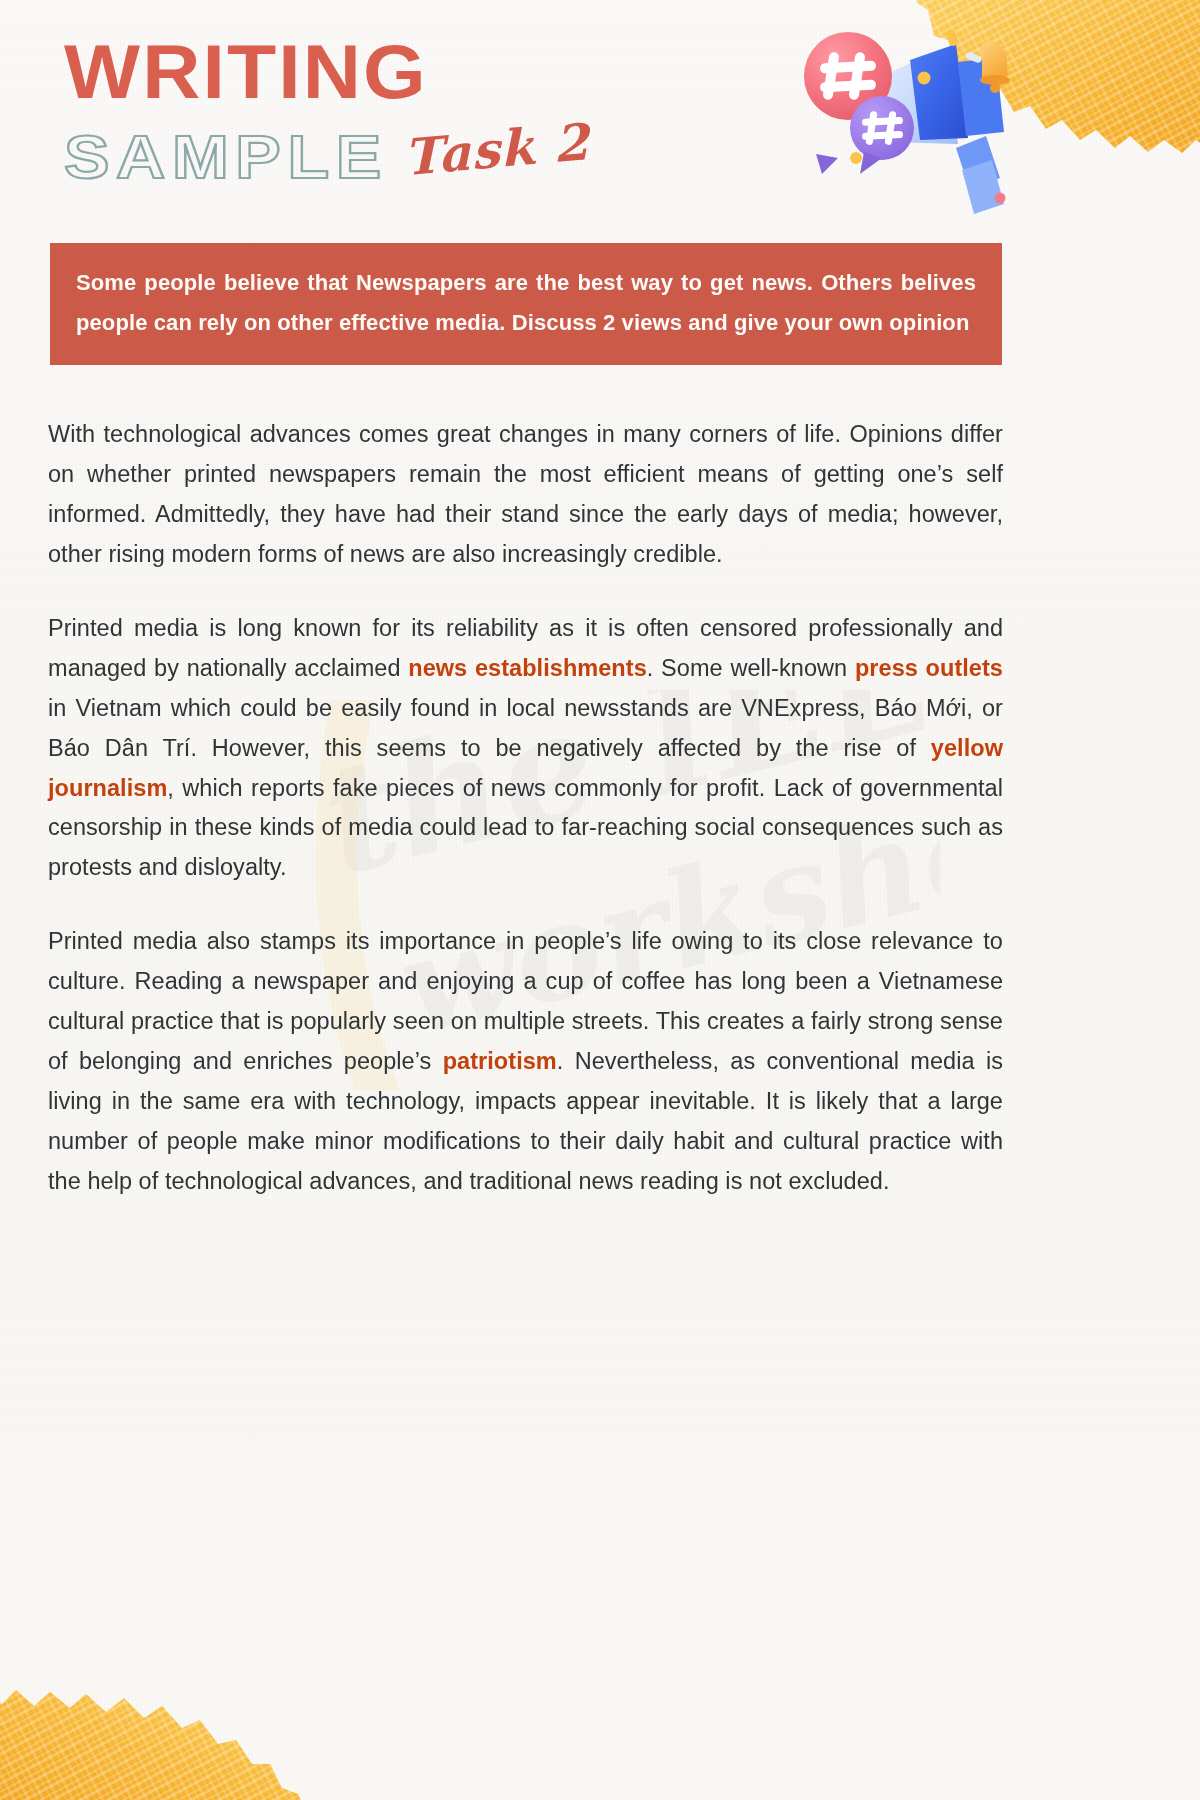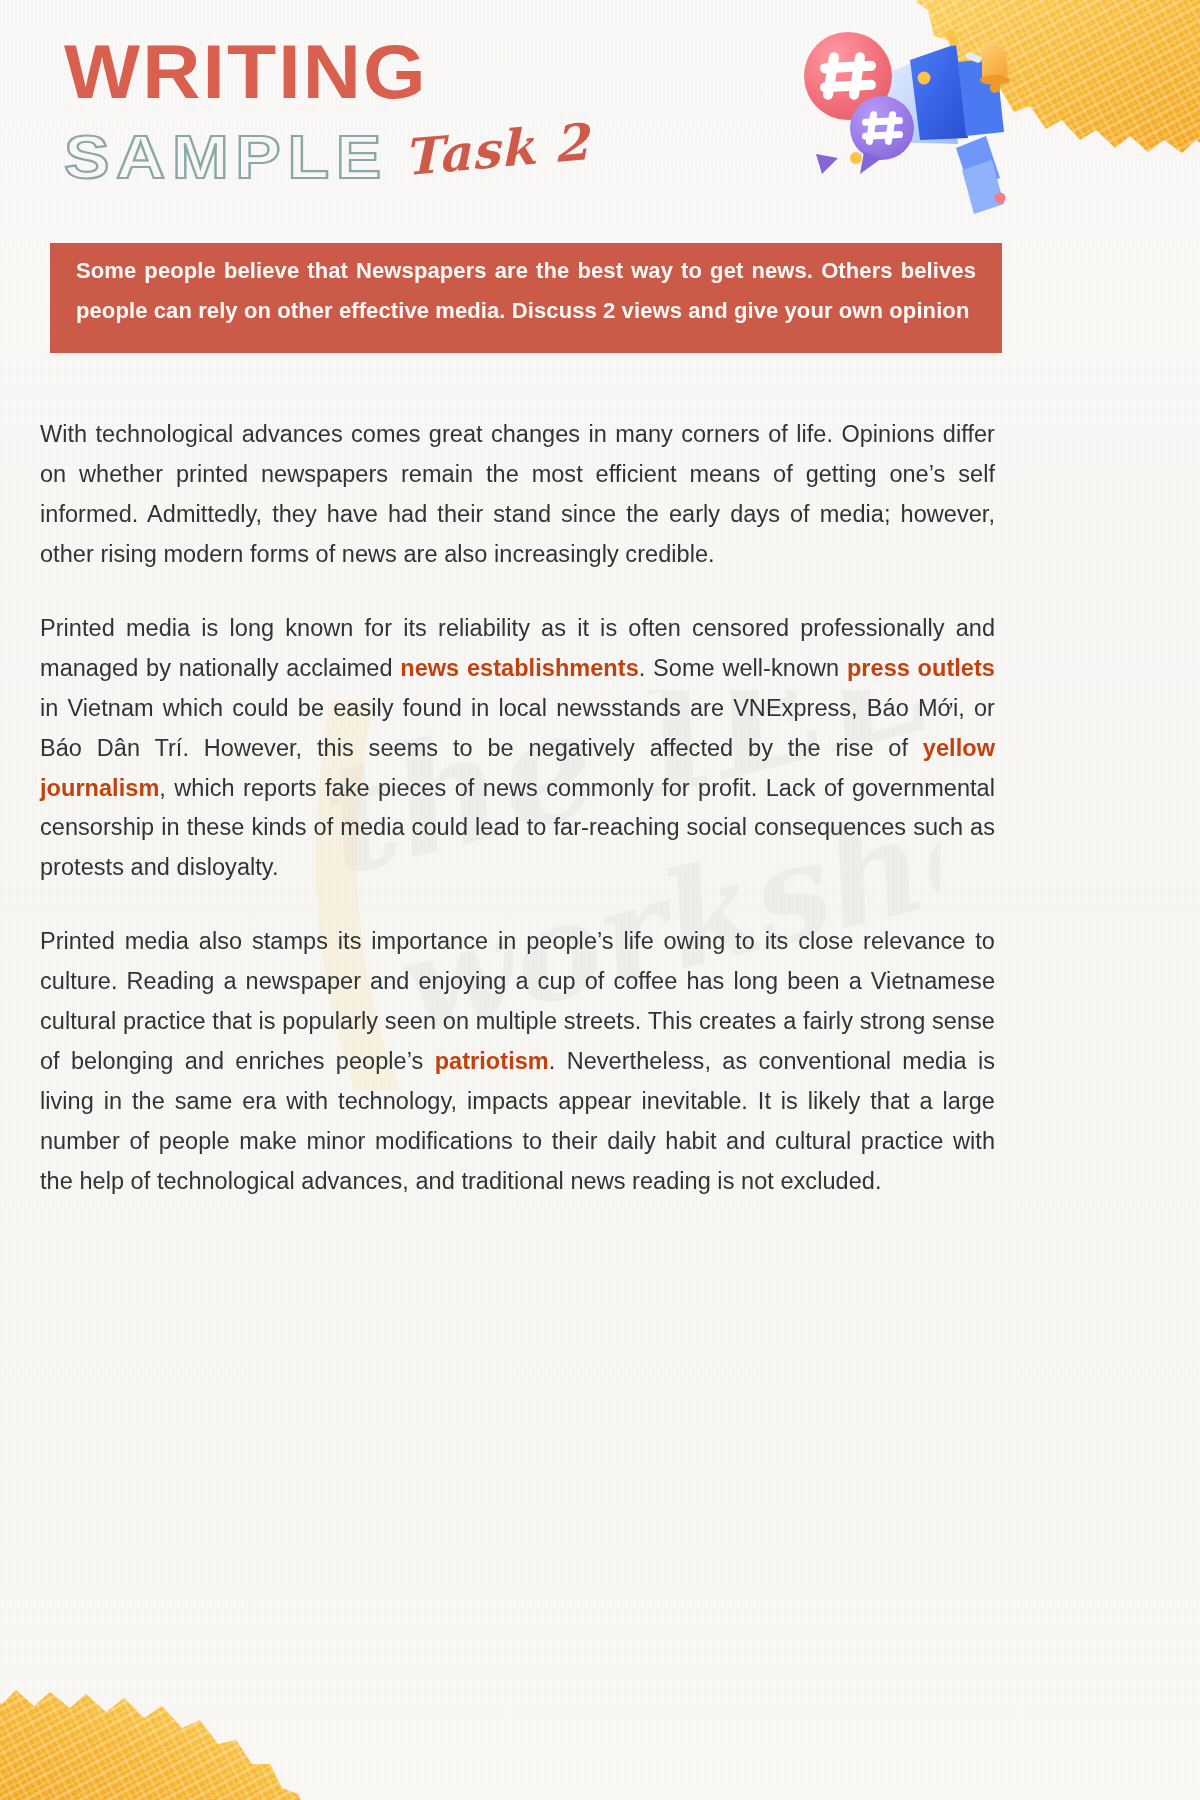--- a/index.html
+++ b/index.html
@@ -113,39 +113,39 @@
     width: 260px;
     height: 200px;
   }
 
   
   .prompt-banner {
     position: absolute;
     left: 50px;
     top: 243px;
     width: 952px;
-    padding: 8px 26px 22px 26px;
+    padding: 20px 26px 22px 26px;
     background: #cb5a49;
     box-sizing: border-box;
   }
   .prompt-text {
     color: #fdfaf7;
     font-size: 22px;
     font-weight: 700;
     line-height: 1.82;
     text-align: justify;
     letter-spacing: 0.1px;
     margin: 0;
     font-family: "Liberation Sans", sans-serif;
   }
 
   
   .essay {
     position: absolute;
-    left: 40px;
+    left: 48px;
     top: 415px;
     width: 955px;
   }
   .para {
     font-size: 23.5px;
     line-height: 1.70;
     color: #2f3436;
     text-align: justify;
     margin: 0 0 34px 0;
     letter-spacing: 0.05px;

